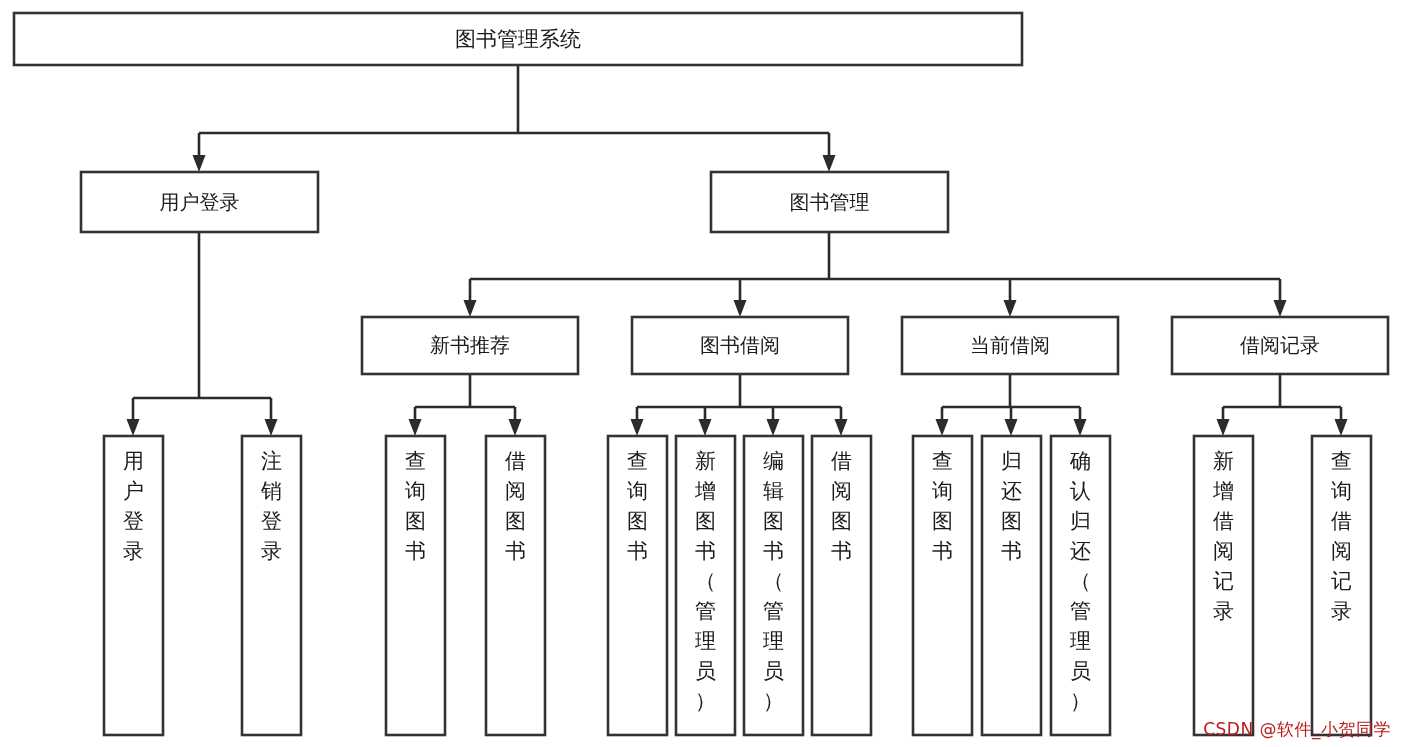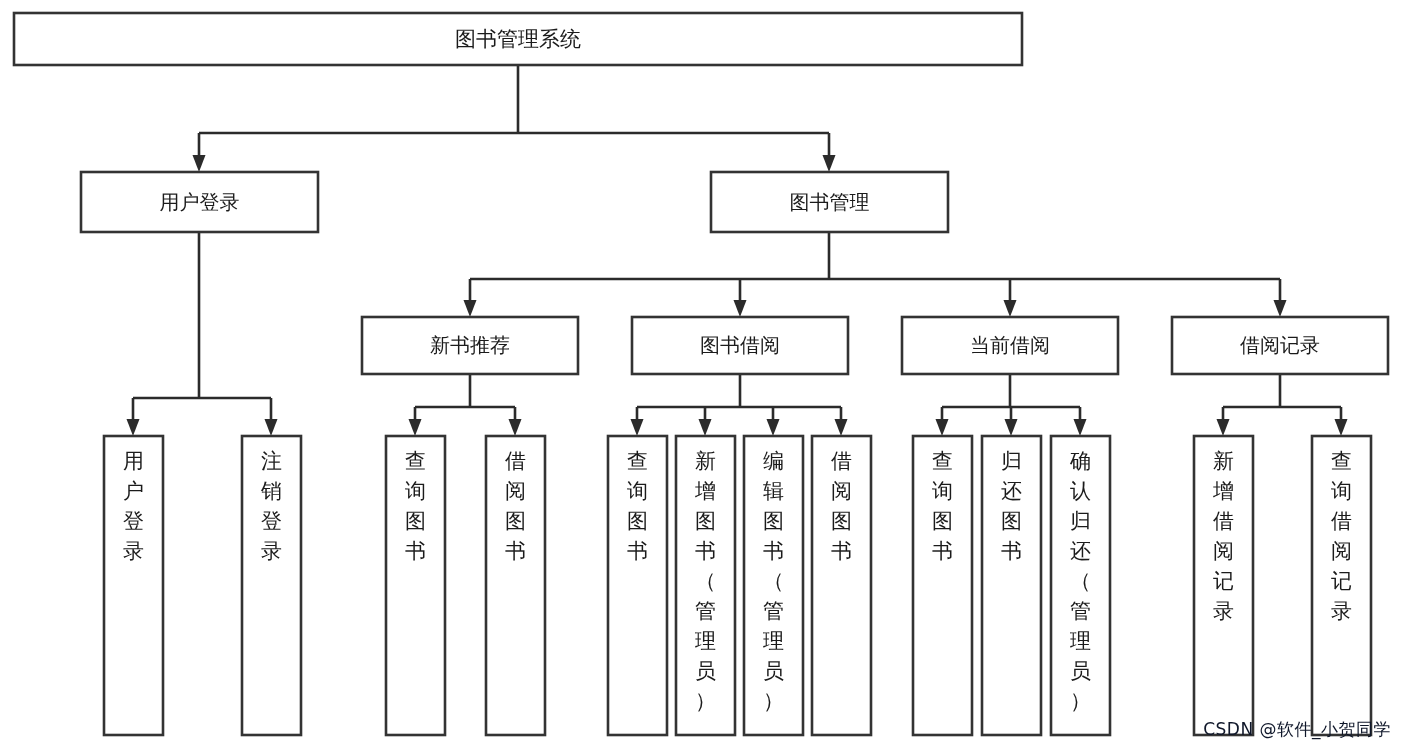--- a/index.html
+++ b/index.html
@@ -54,21 +54,21 @@
   .arrow-head {
     fill: #2b2b2b;
     stroke: none;
   }
   .watermark {
     position: absolute;
     right: 10px;
     bottom: 6px;
     font-family: "DejaVu Sans", "Liberation Sans", sans-serif;
     font-size: 17px;
-    color: #0f172a;
+    color: #b91c1c;
     letter-spacing: 0.5px;
     white-space: nowrap;
     pointer-events: none;
   }
 </style>
 </head>
 <body>
 
 <div id="diagram-root">
   <svg class="diagram-canvas" viewBox="0 0 1405 747" xmlns="http://www.w3.org/2000/svg">

